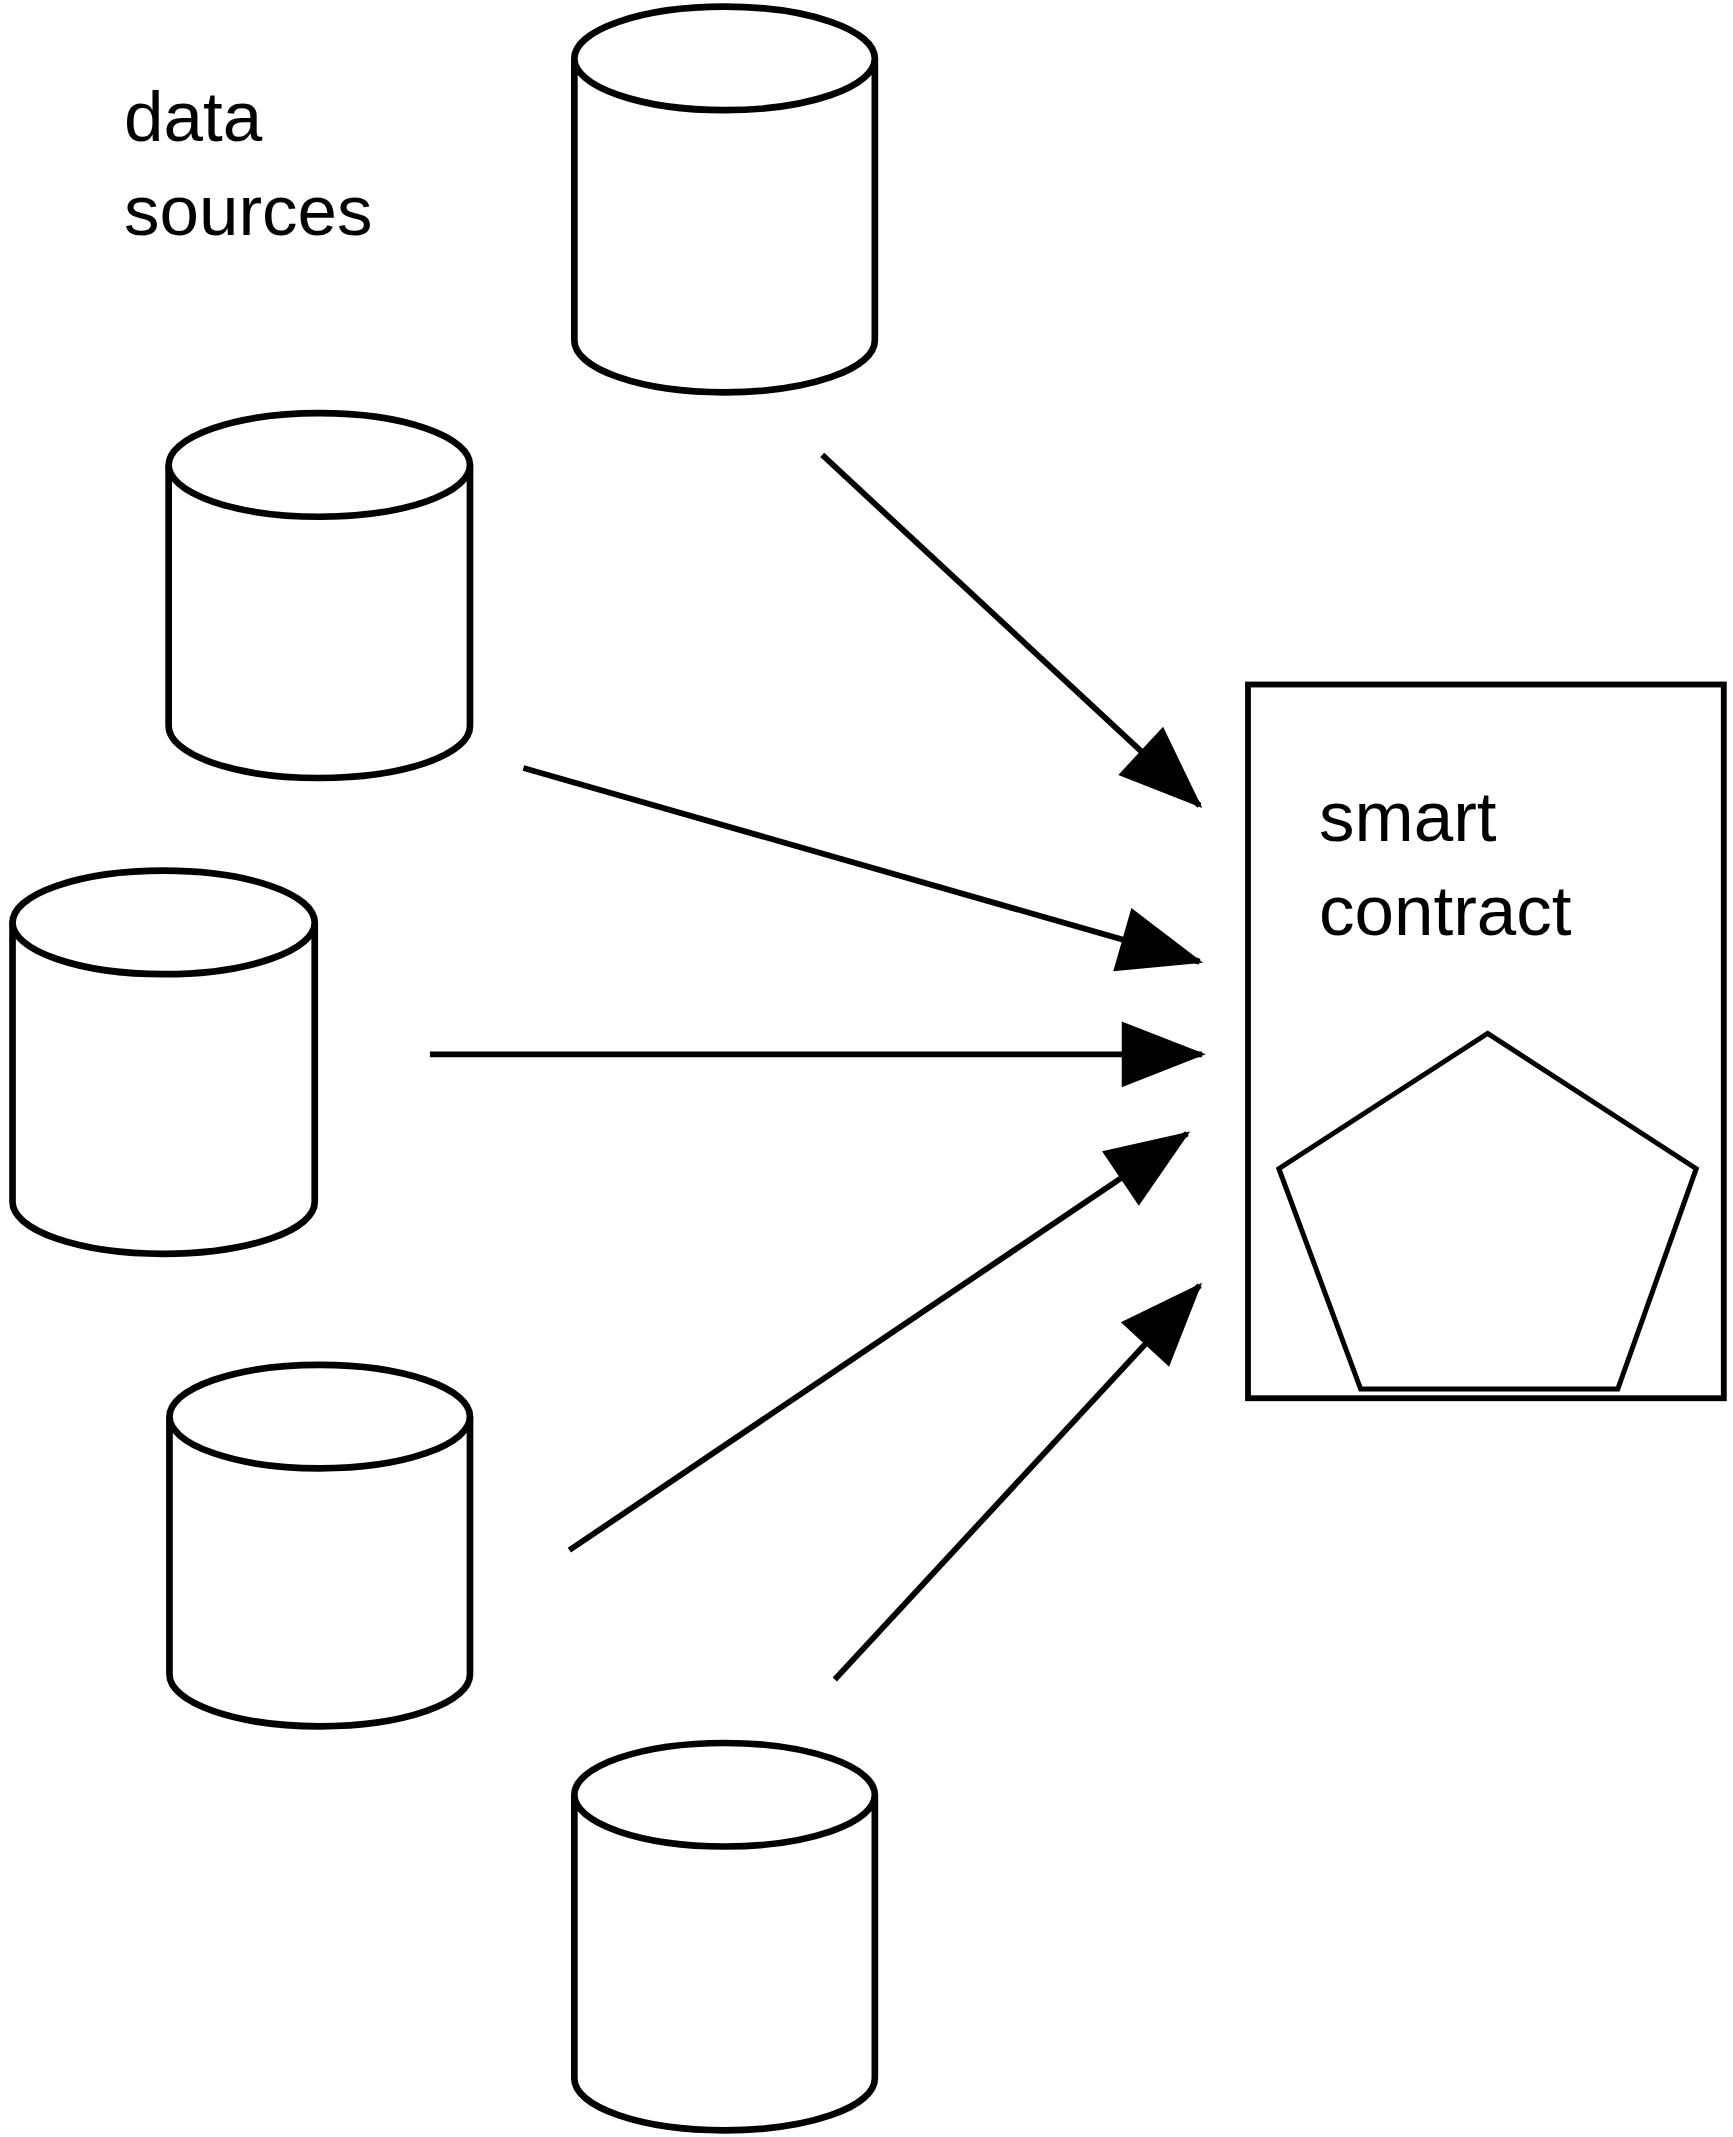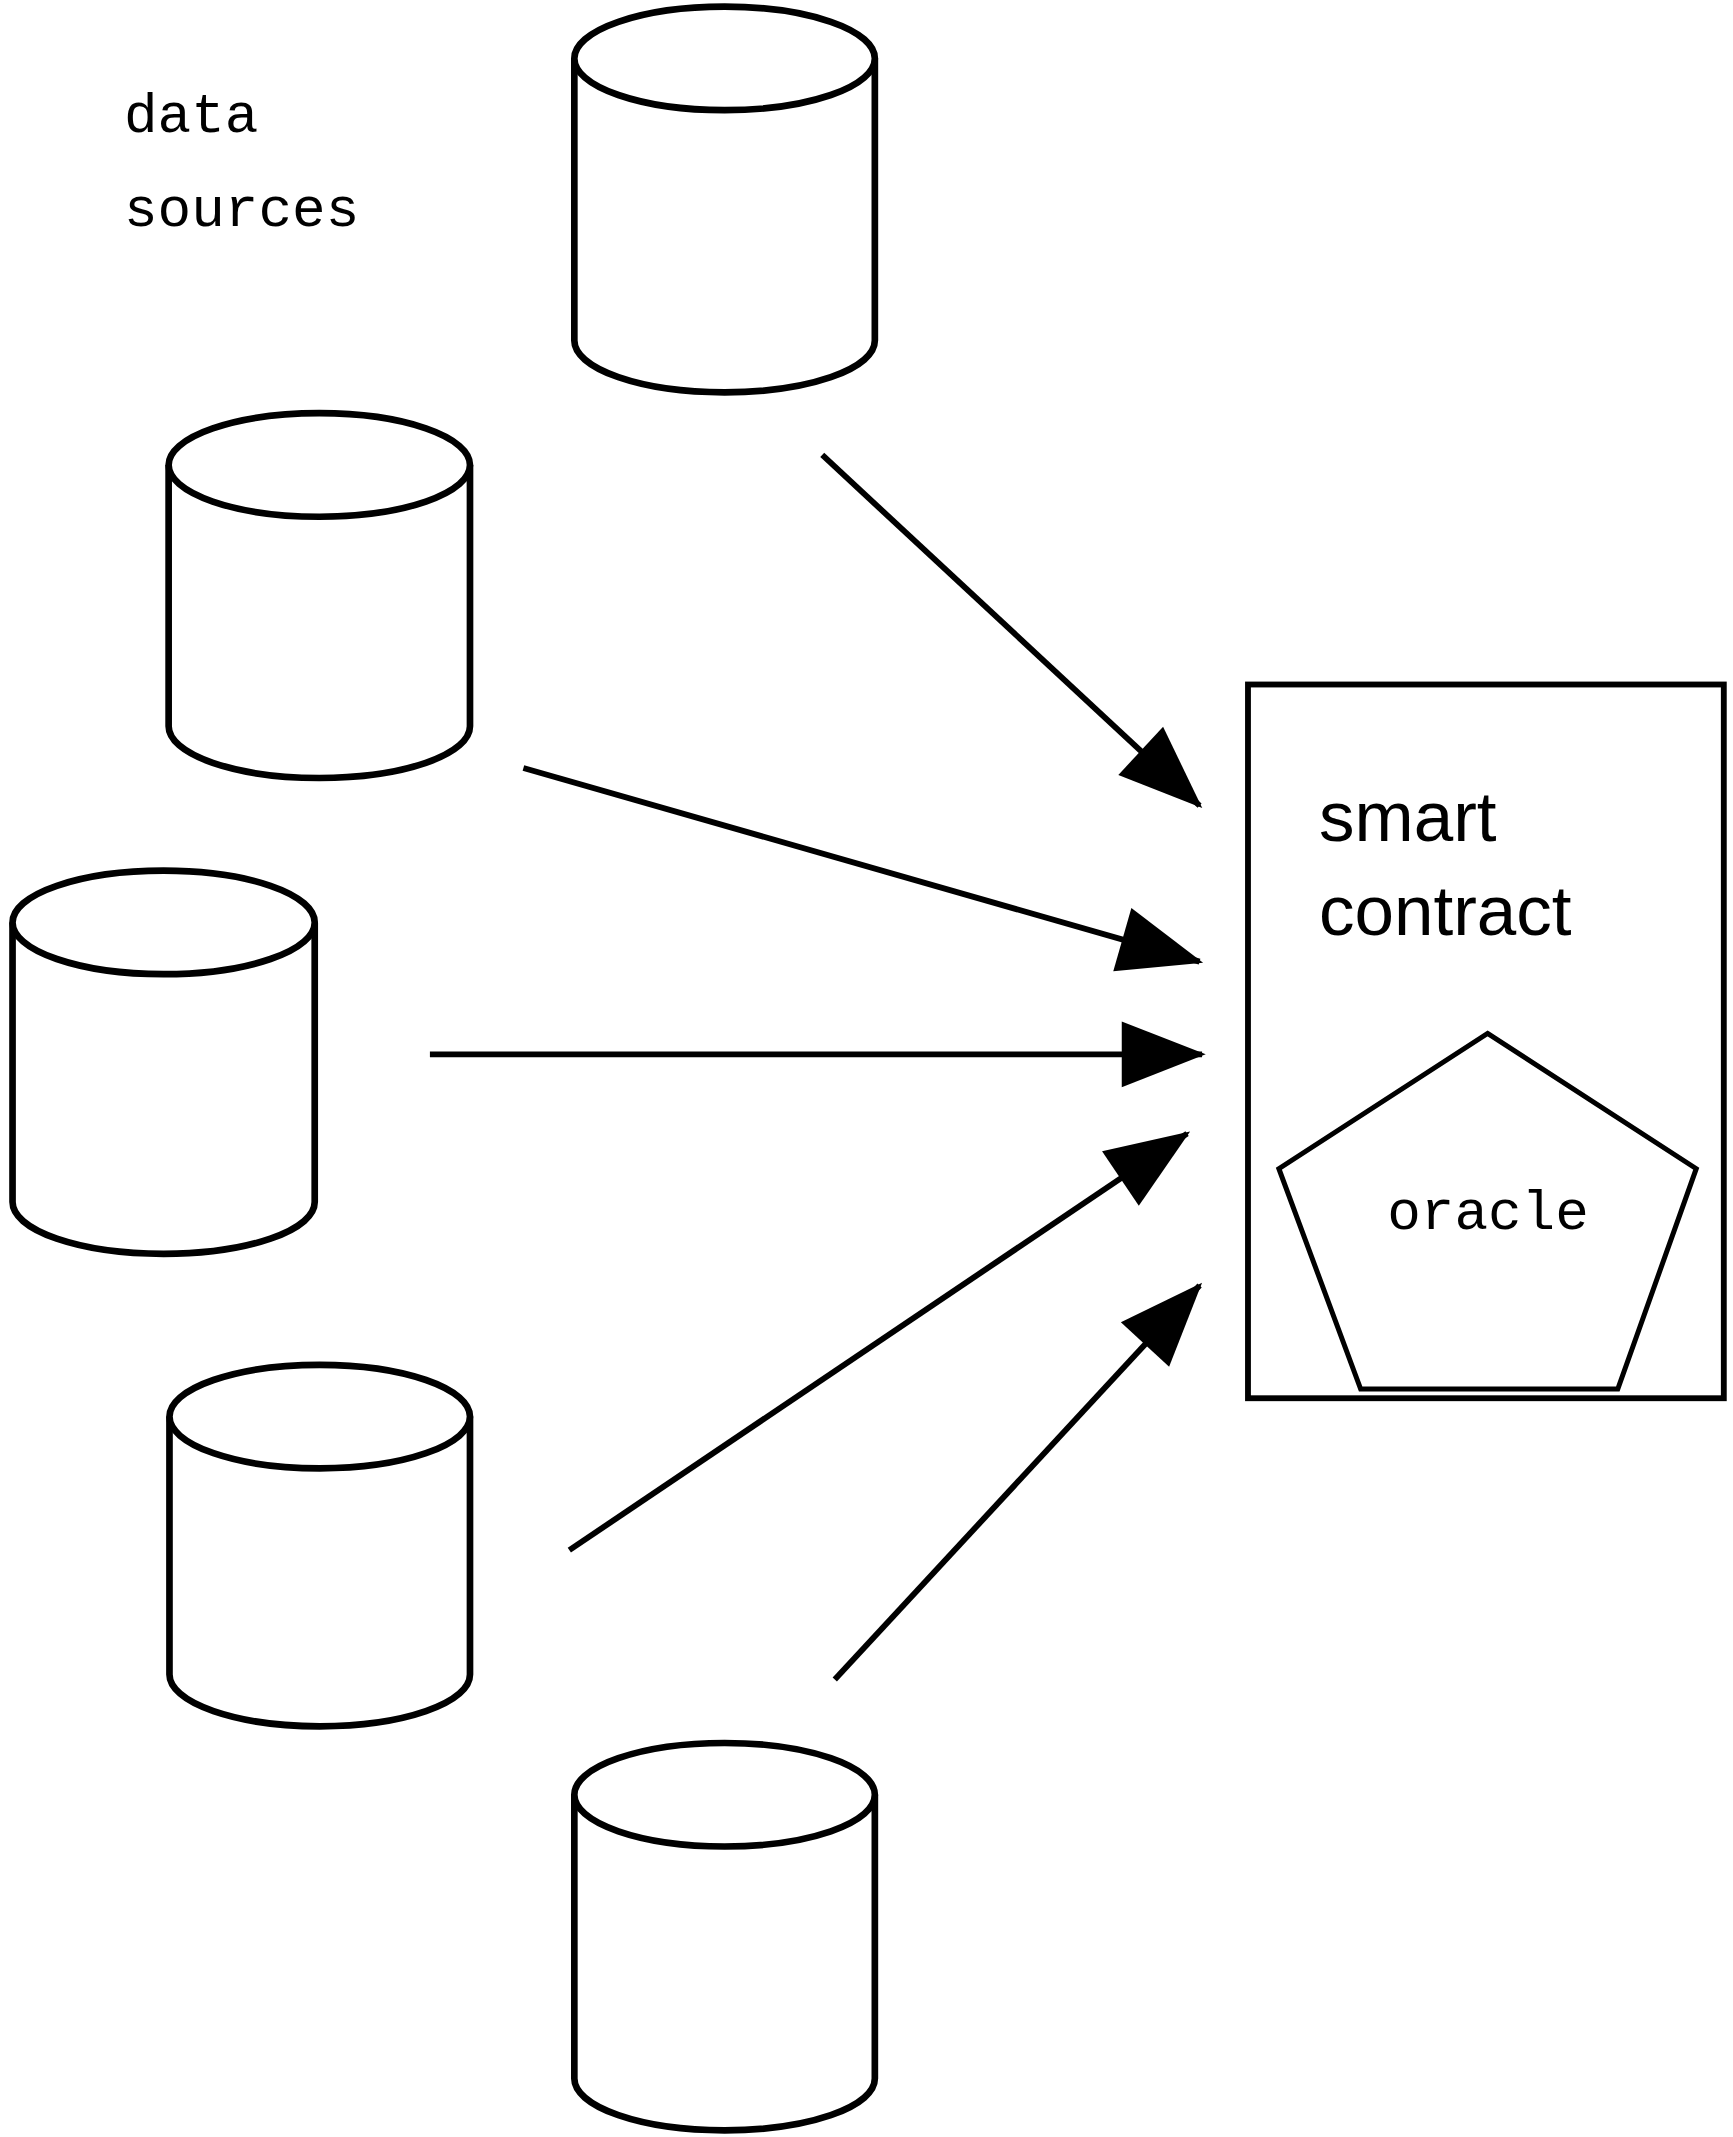--- a/index.html
+++ b/index.html
@@ -18,25 +18,24 @@
   }
   #shapes {
     position: absolute;
     left: 0;
     top: 0;
     width: 1733px;
     height: 2137px;
   }
   .label {
     position: absolute;
-    font-size: 56px;
+    font-size: 71px;
     line-height: 94px;
     color: #000000;
     white-space: normal;
-    font-family: Liberation Mono, monospace;
   }
   #data-sources-label {
     left: 124px;
     top: 70px;
     width: 284px;
   }
   #smart-contract-label-wrap {
     position: absolute;
     left: 1248px;
     top: 770px;
@@ -104,16 +103,15 @@
 
     <polygon points="1782,1238 2032,1400 1938,1664 1630,1664 1532,1400" fill="#ffffff" stroke="#000000" stroke-width="6"></polygon>
   </svg>
 
   <div class="label" id="data-sources-label">data sources</div>
 
   <div id="smart-contract-label-wrap">
     <div id="smart-contract-label">smart contract</div>
   </div>
 
-  <div class="label" id="oracle-label">oracle</div>
 
 </div>
 
 
 </body></html>

